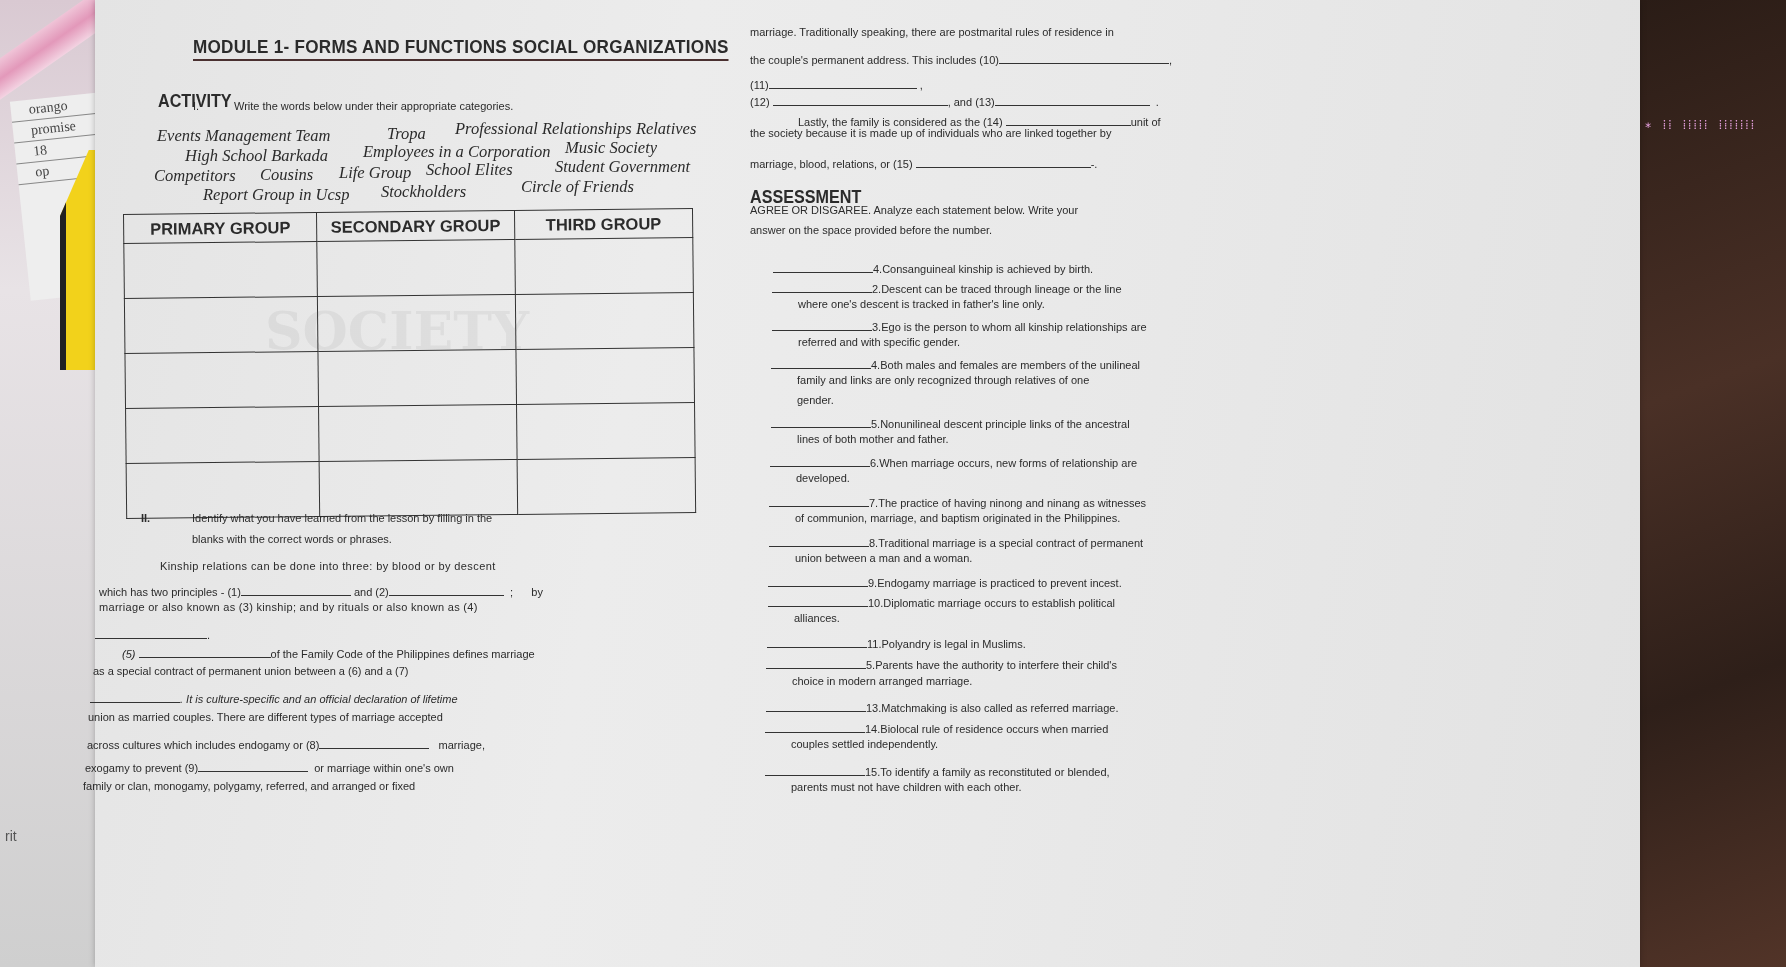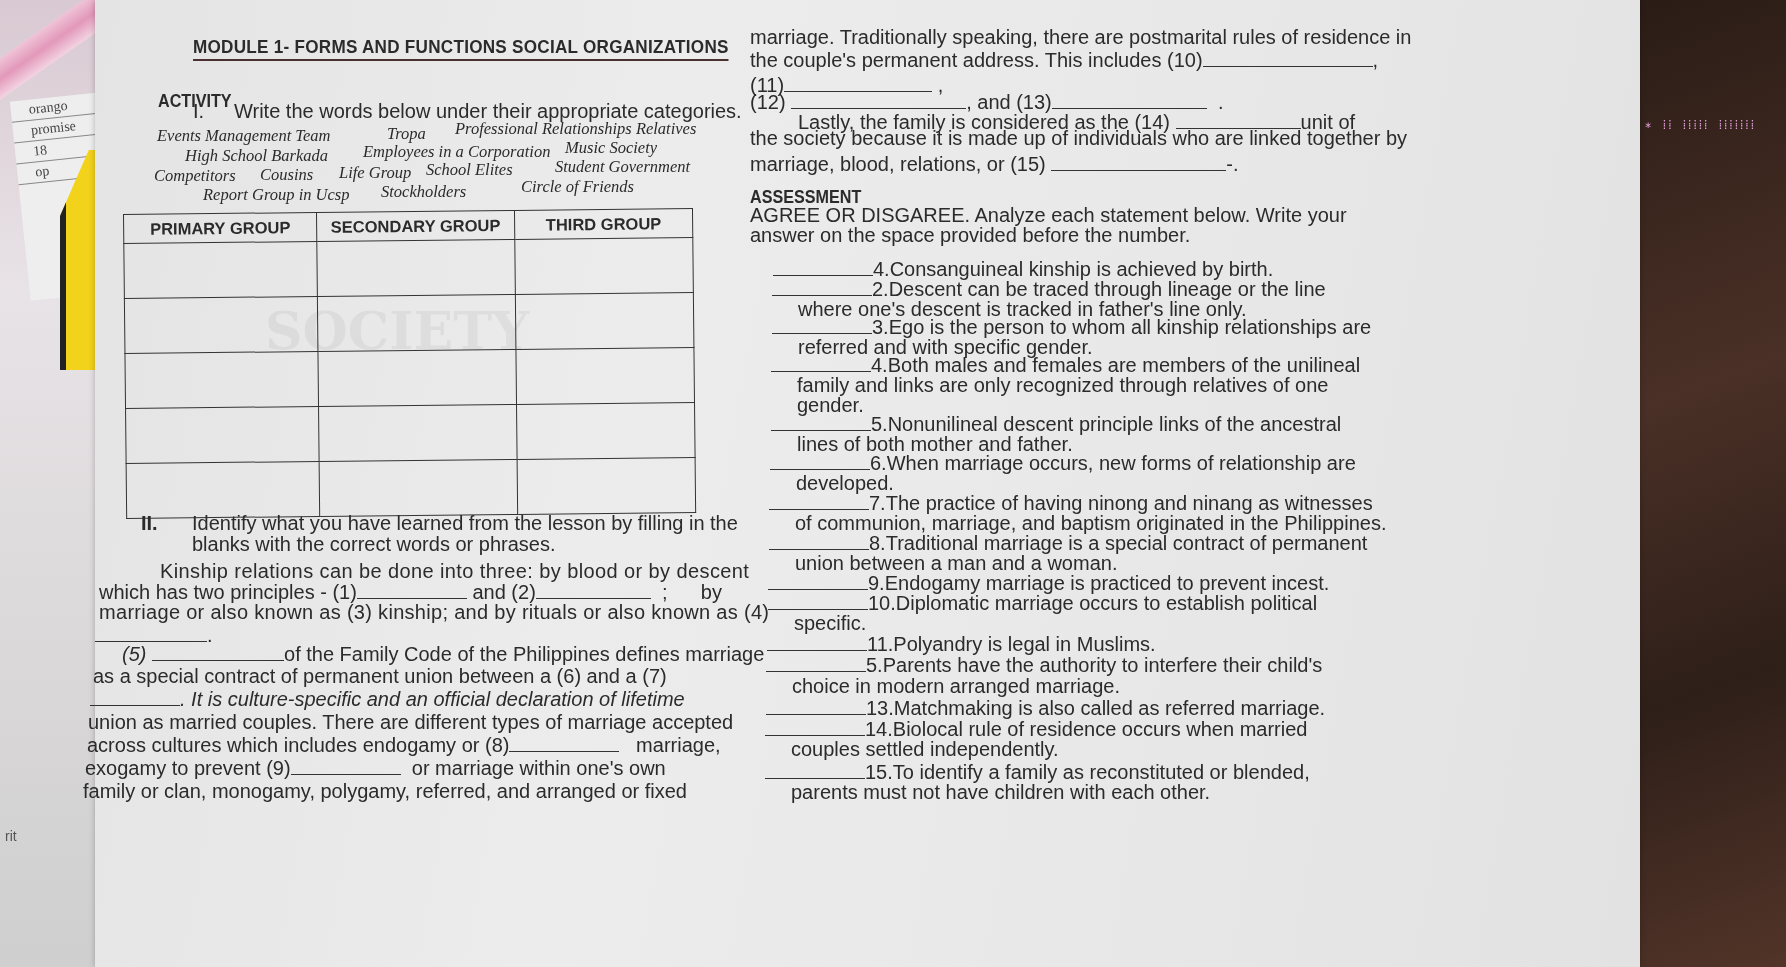--- a/index.html
+++ b/index.html
@@ -38,21 +38,21 @@
   }
   .paper {
     position: absolute; left: 95px; top: 0; width: 1545px; height: 967px;
     background: linear-gradient(100deg,#e4e4e4 0%,#ececec 35%,#e9e9e9 60%,#e2e2e2 100%);
     box-shadow: 0 0 6px rgba(0,0,0,.25);
   }
   .abs { position: absolute; white-space: nowrap; }
   .title { font-weight: bold; font-size: 19px; letter-spacing: .3px; border-bottom: 2px solid #4a3030; padding-bottom: 1px; transform: scaleX(.9); transform-origin: left; }
   .h-bold { font-weight: bold; font-size: 19px; transform: scaleX(.85); transform-origin: left; }
   .serif-it { font-family: "Liberation Serif", serif; font-style: italic; font-size: 16.5px; }
-  .body { font-size: 20px; }
+  .body { font-size: 11px; }
   .it { font-style: italic; }
   .blank { display: inline-block; border-bottom: 1.3px solid #333; height: 14px; vertical-align: baseline; }
   table.grp { position: absolute; border-collapse: collapse; }
   table.grp th, table.grp td { border: 1.3px solid #333; }
   table.grp th { font-size: 16.5px; font-weight: bold; height: 28px; padding: 0 10px; }
   table.grp td { height: 52px; }
   .watermark { position: absolute; color: rgba(0,0,0,.05); font-weight: bold; font-size: 52px; font-family: "DejaVu Serif", serif; }
   .item-blank { display:inline-block; width: 100px; border-bottom: 1.3px solid #333; height: 14px; }
 </style>
 </head>
@@ -199,21 +199,21 @@
       <div class="abs body" style="left: 676px; top: 413px;"><span class="item-blank"></span><span>5.Nonunilineal descent principle links of the ancestral</span></div>
       <div class="abs body" style="left: 702px; top: 433px;">lines of both mother and father.</div>
       <div class="abs body" style="left: 675px; top: 452px;"><span class="item-blank"></span><span>6.When marriage occurs, new forms of relationship are</span></div>
       <div class="abs body" style="left: 701px; top: 472px;">developed.</div>
       <div class="abs body" style="left: 674px; top: 492px;"><span class="item-blank"></span><span>7.The practice of having ninong and ninang as witnesses</span></div>
       <div class="abs body" style="left: 700px; top: 512px;">of communion, marriage, and baptism originated in the Philippines.</div>
       <div class="abs body" style="left: 674px; top: 532px;"><span class="item-blank"></span><span>8.Traditional marriage is a special contract of permanent</span></div>
       <div class="abs body" style="left: 700px; top: 552px;">union between a man and a woman.</div>
       <div class="abs body" style="left: 673px; top: 572px;"><span class="item-blank"></span><span>9.Endogamy marriage is practiced to prevent incest.</span></div>
       <div class="abs body" style="left: 673px; top: 592px;"><span class="item-blank"></span><span>10.Diplomatic marriage occurs to establish political</span></div>
-      <div class="abs body" style="left: 699px; top: 612px;">specific.</div>
+      <div class="abs body" style="left: 699px; top: 612px;">alliances.</div>
       <div class="abs body" style="left: 672px; top: 633px;"><span class="item-blank"></span><span>11.Polyandry is legal in Muslims.</span></div>
       <div class="abs body" style="left: 671px; top: 654px;"><span class="item-blank"></span><span>5.Parents have the authority to interfere their child's</span></div>
       <div class="abs body" style="left: 697px; top: 675px;">choice in modern arranged marriage.</div>
       <div class="abs body" style="left: 671px; top: 697px;"><span class="item-blank"></span><span>13.Matchmaking is also called as referred marriage.</span></div>
       <div class="abs body" style="left: 670px; top: 718px;"><span class="item-blank"></span><span>14.Biolocal rule of residence occurs when married</span></div>
       <div class="abs body" style="left: 696px; top: 738px;">couples settled independently.</div>
       <div class="abs body" style="left: 670px; top: 761px;"><span class="item-blank"></span><span>15.To identify a family as reconstituted or blended,</span></div>
       <div class="abs body" style="left: 696px; top: 781px;">parents must not have children with each other.</div>
     </div>
 

